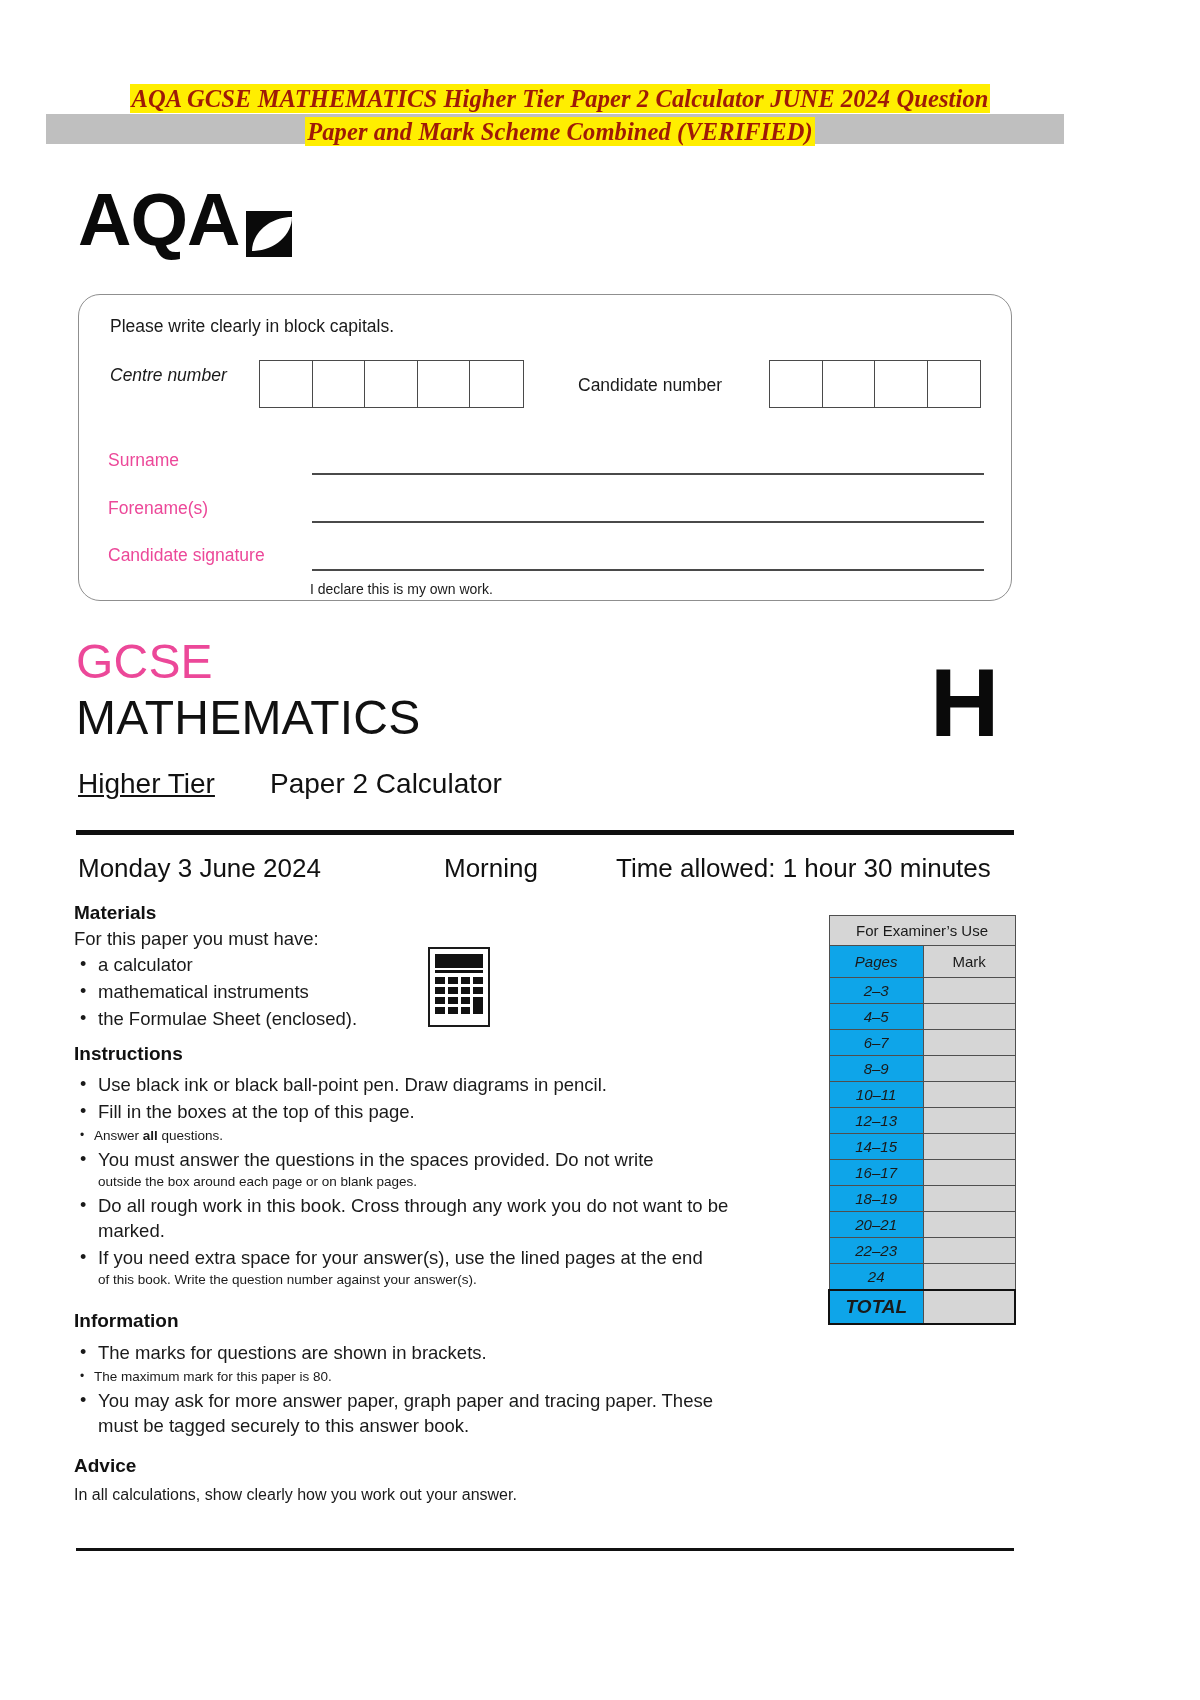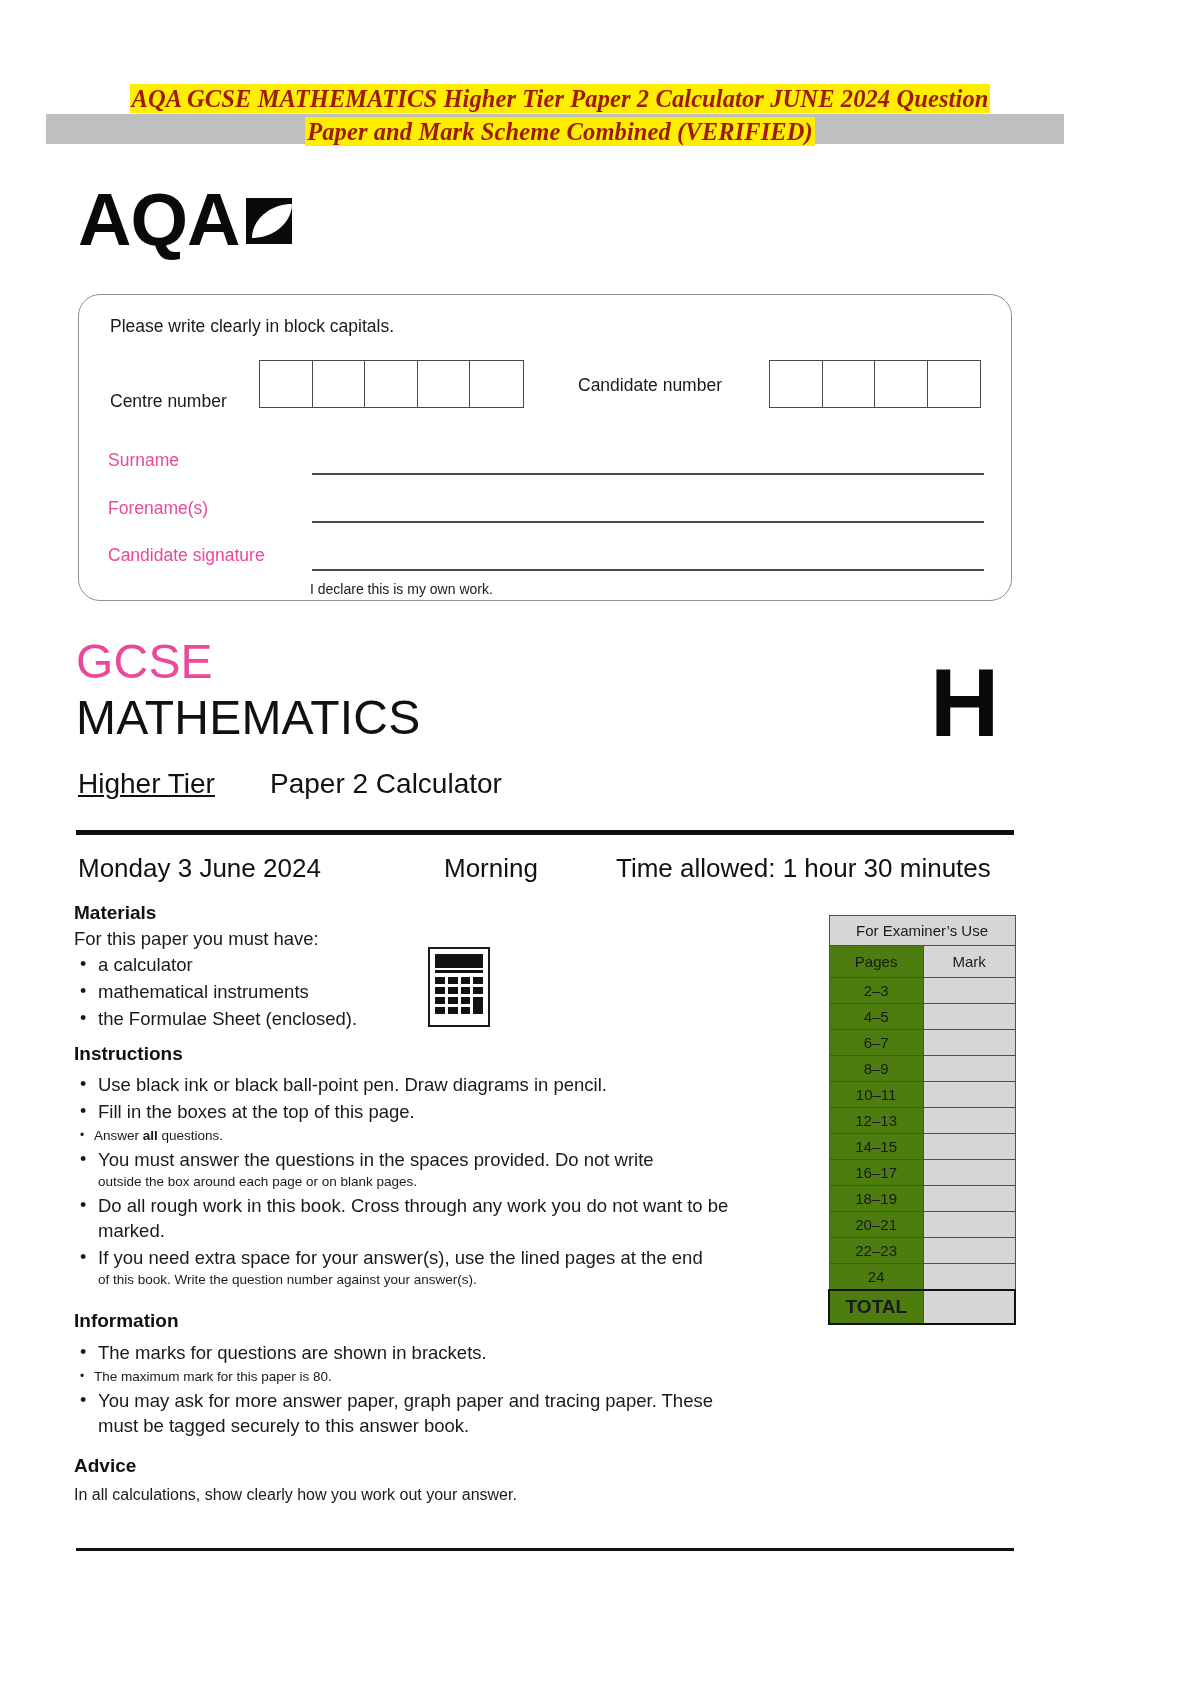--- a/index.html
+++ b/index.html
@@ -61,21 +61,21 @@
     width: 1200px;
     height: 1700px;
   }
 
   
   .logo {
     position: absolute;
     left: 78px;
     top: 183px;
     display: flex;
-    align-items: center;
+    align-items: flex-end;
   }
   .logo-text {
     font-family: "Liberation Sans", sans-serif;
     font-weight: bold;
     font-size: 74px;
     line-height: 74px;
     letter-spacing: -1px;
     color: #0a0a0a;
   }
   .logo-mark {
@@ -340,21 +340,21 @@
   }
   .ex-table .title-cell {
     background: #d6d6d6;
     font-size: 15px;
     padding: 6px 0;
   }
   .ex-table .col-head {
     background: #d6d6d6;
     padding: 7px 0;
   }
-  .ex-table .pages-cell { width: 95px; background: #4d7c0f; }
+  .ex-table .pages-cell { width: 95px; background: #0ea5e9; font-style: italic; }
   .ex-table .mark-cell { width: 93px; background: #d6d6d6; }
   .ex-table .total-cell {
     font-weight: bold;
     font-size: 19px;
     border-top: 2.5px solid #111;
     border-left: 2.5px solid #111;
     border-bottom: 2.5px solid #111;
     padding: 5px 0;
   }
   .ex-table .total-mark {
@@ -384,21 +384,21 @@
         <path d="M0 0 H46 V46 H0 Z" fill="#0a0a0a"></path>
         <path d="M46 6 C 24 6 6 22 6 40 C 28 40 46 24 46 6 Z" fill="#ffffff"></path>
       </svg>
     </div>
   </div>
 
   <div class="details-box"></div>
 
   <div class="details-instruction">Please write clearly in block capitals.</div>
 
-  <div class="num-label" style="left:110px; top:391px;">Centre number</div>
+  <div class="num-label" style="left:110px; top:365px;font-style:italic;">Centre number</div>
   <div class="cells centre-cells">
     <div></div>
     <div></div>
     <div></div>
     <div></div>
     <div></div>
   </div>
 
   <div class="num-label" style="left:578px; top:375px;">Candidate number</div>
   <div class="cells cand-cells">

